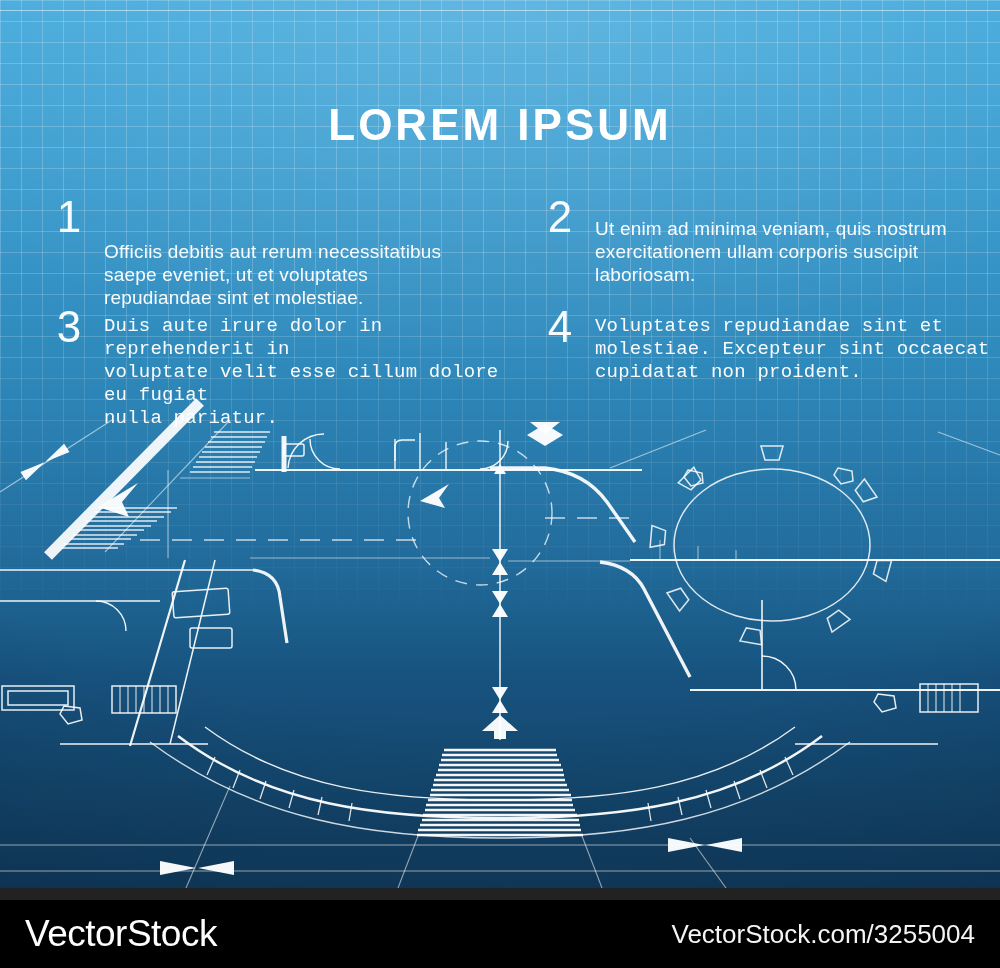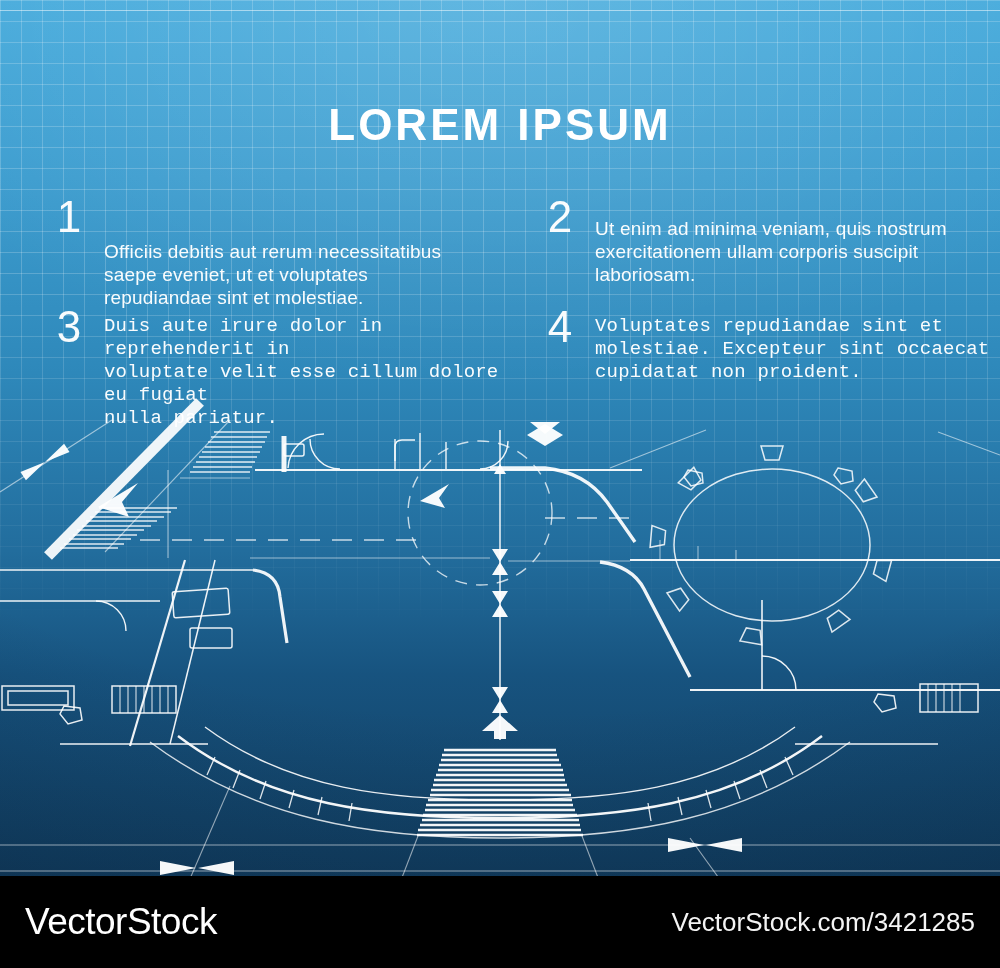--- a/index.html
+++ b/index.html
@@ -43,21 +43,21 @@
   .item .txt{
     position:absolute;left:52px;width:400px;white-space:pre-line;
     font-size:19px;line-height:23px;letter-spacing:.2px;color:rgba(255,255,255,.97);
   }
   .item-1{top:195px;left:52px;}  .item-1 .txt{top:13px;margin-top:32px;}
   .item-2{top:195px;left:543px;} .item-2 .txt{top:22px;}
   .item-3{top:305px;left:52px;}  .item-3 .txt{top:10px;font-family:Liberation Mono, monospace;}
   .item-4{top:305px;left:543px;} .item-4 .txt{top:10px;font-family:Liberation Mono, monospace;}
   
   .footer{
-    position:absolute;left:0;bottom:0;width:1000px;height:92px;
+    position:absolute;left:0;bottom:0;width:1000px;height:68px;
     background:var(--footer-bg);display:flex;align-items:center;
     justify-content:space-between;padding:0 25px;
   }
   .footer .logo{font-size:37px;font-weight:400;letter-spacing:-.5px;color:#fff;}
   .footer .ref{font-size:26px;font-weight:400;color:#f4f4f4;}
 </style>
 </head>
 <body>
 
 <div class="stage">
@@ -211,16 +211,16 @@
     <div class="item item-4">
       <div class="num">4</div>
       <p class="txt">Voluptates repudiandae sint et
 molestiae. Excepteur sint occaecat
 cupidatat  non proident.</p>
     </div>
   </div>
 
   <div class="footer">
     <div class="logo">VectorStock</div>
-    <div class="ref">VectorStock.com/3421285</div>
+    <div class="ref">VectorStock.com/3255004</div>
   </div>
 
 </div>
 
 </body></html>

